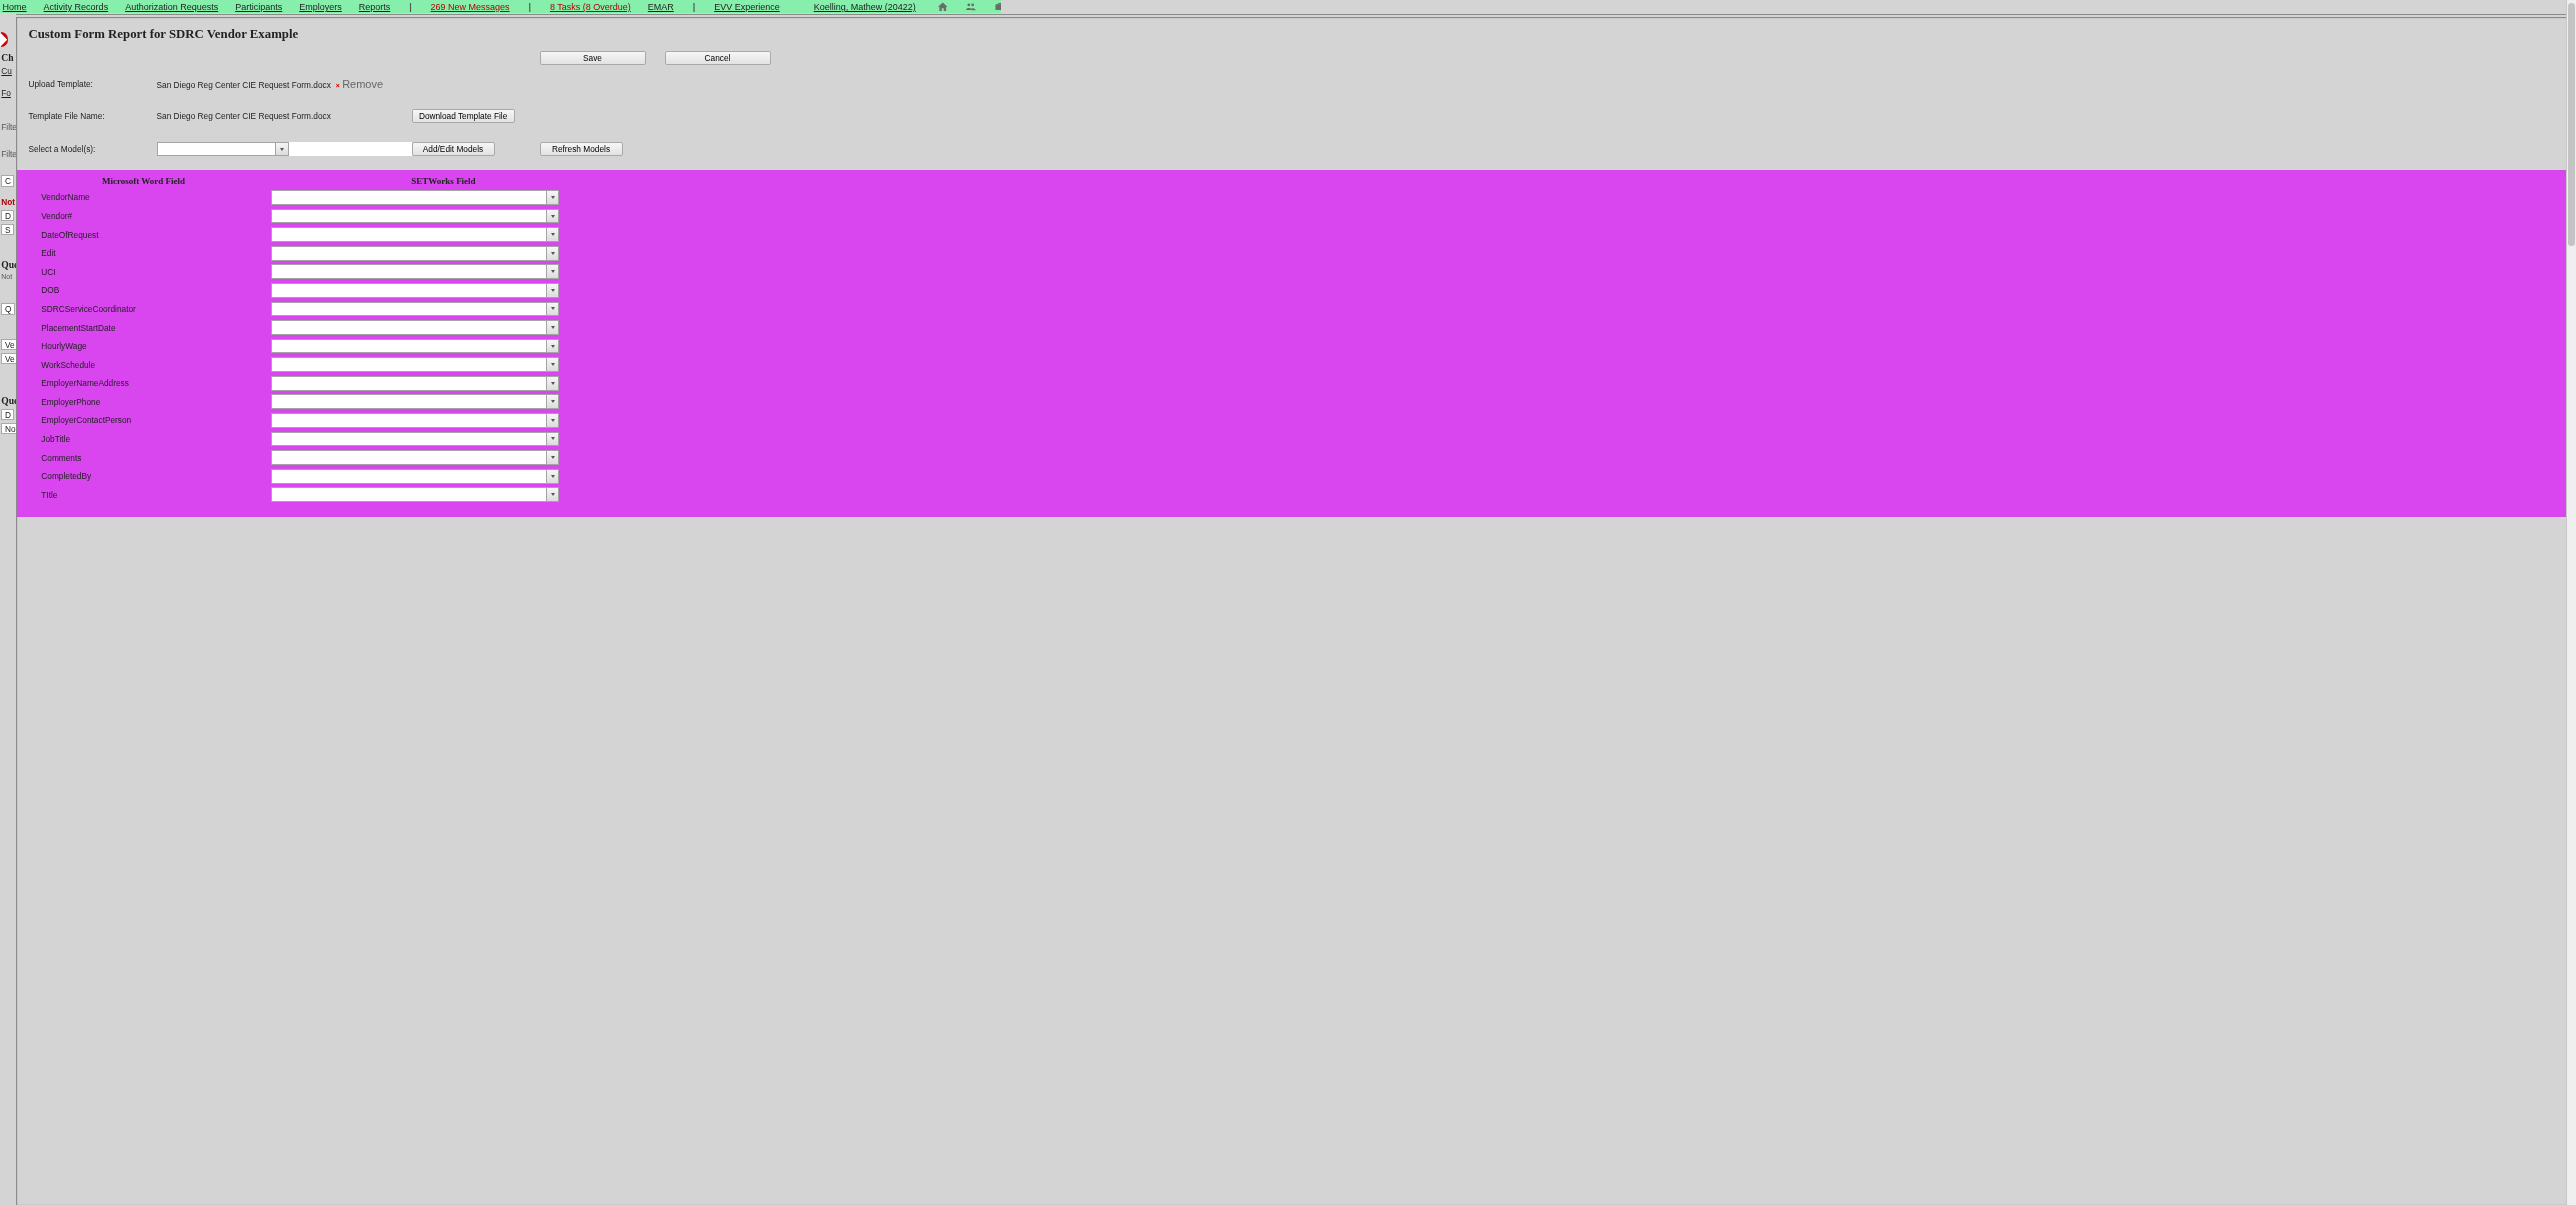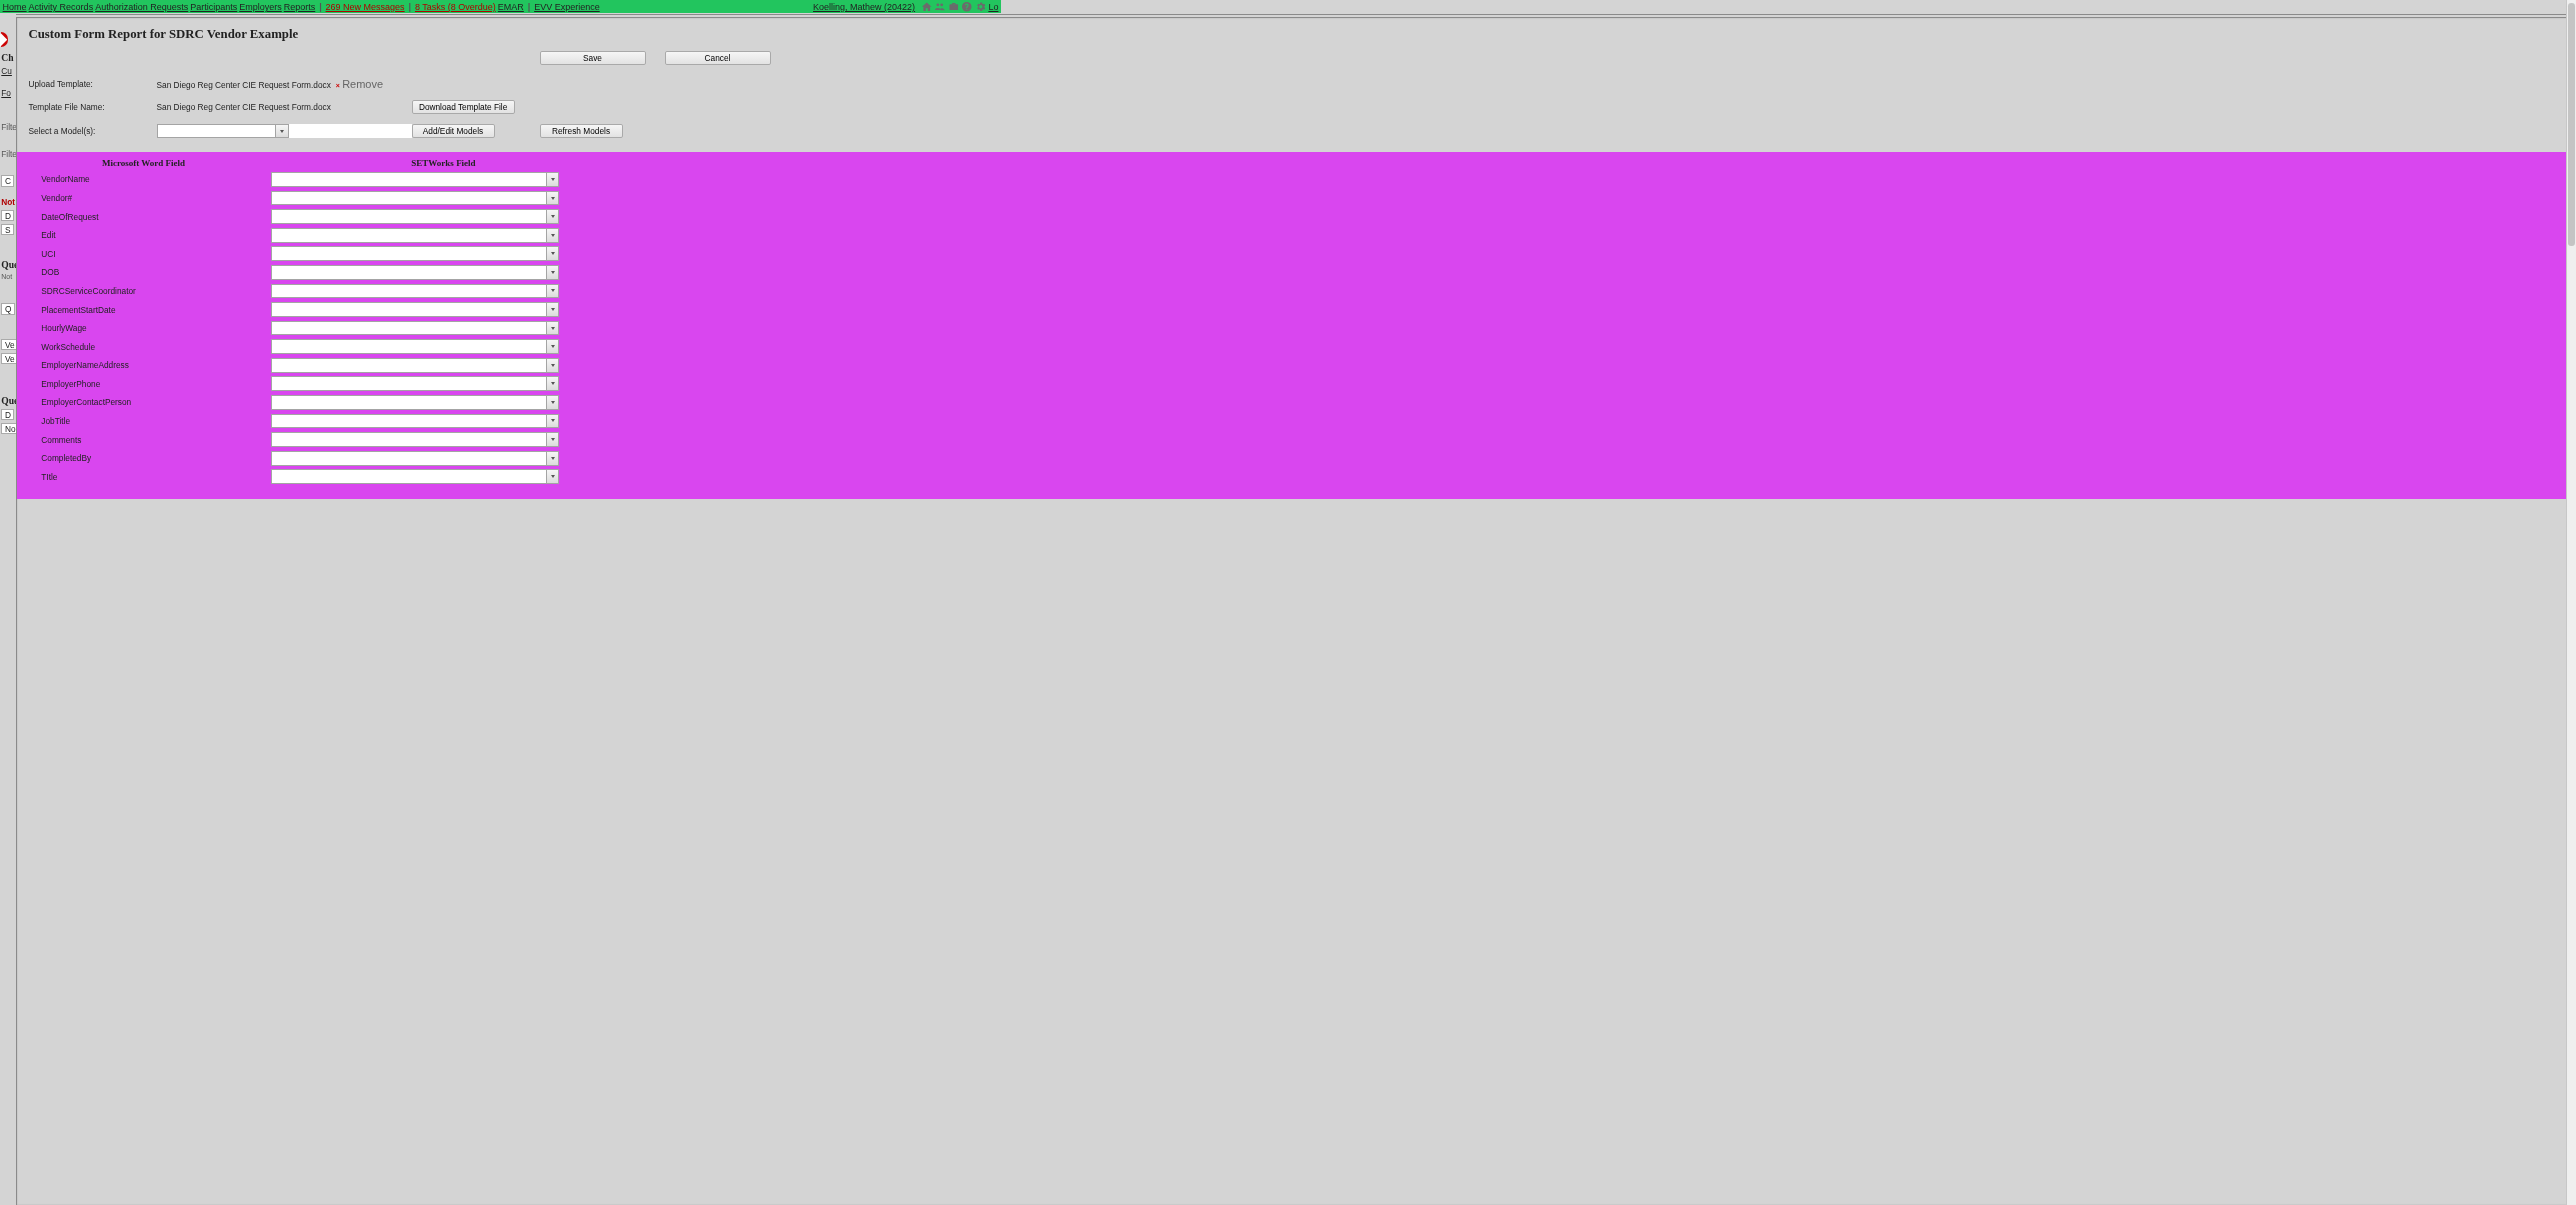--- a/index.html
+++ b/index.html
@@ -11,26 +11,26 @@
     background: #d4d4d4;
     width: 1001px;
   }
 
   a { color: #222; text-decoration: underline; cursor: pointer; }
 
   
   .topnav {
     display: flex;
     align-items: center;
-    gap: 2px;
+    gap: 17px;
     padding: 1.3px 2.6px 0 2.6px;
     font-size: 9px;
     white-space: nowrap;
     overflow: hidden;
-    background: #22c55e;
+    background: #86efac;
   }
   .topnav .sep { color: #555; padding: 0 1.9px; font-weight: bold; }
   .topnav a.red { color: #b00000; }
   .topnav .spacer { flex: 1 1 auto; }
   .topnav .user { margin-right: 3.8px; text-decoration: underline; }
   .topnav .icon {
     display: inline-flex;
     align-items: center;
     justify-content: center;
     width: 11.5px; height: 11.5px;
@@ -207,21 +207,21 @@
     position: absolute;
     left: 1.3px; right: 1.3px;
     top: 2.6px; height: 243px;
     background: #c4c4c4;
     border-radius: 3.2px;
   }
 
   .formgrid {
     display: grid;
     grid-template-columns: 128px 255px 128px 128px;
-    row-gap: 10px;
+    row-gap: 19px;
     align-items: center;
   }
 
 </style>
 </head>
 <body>
 
 <div class="topnav">
   <a>Home</a>
   <a>Activity Records</a>

